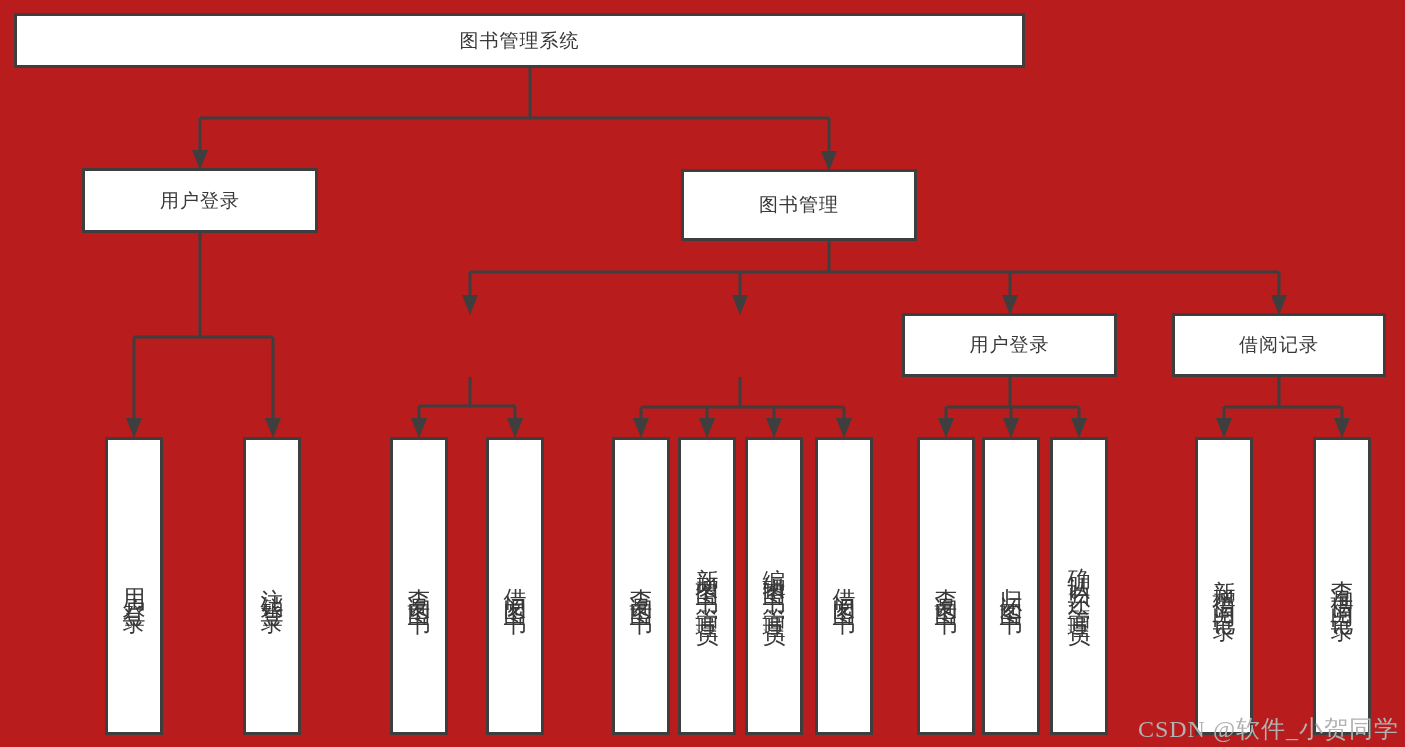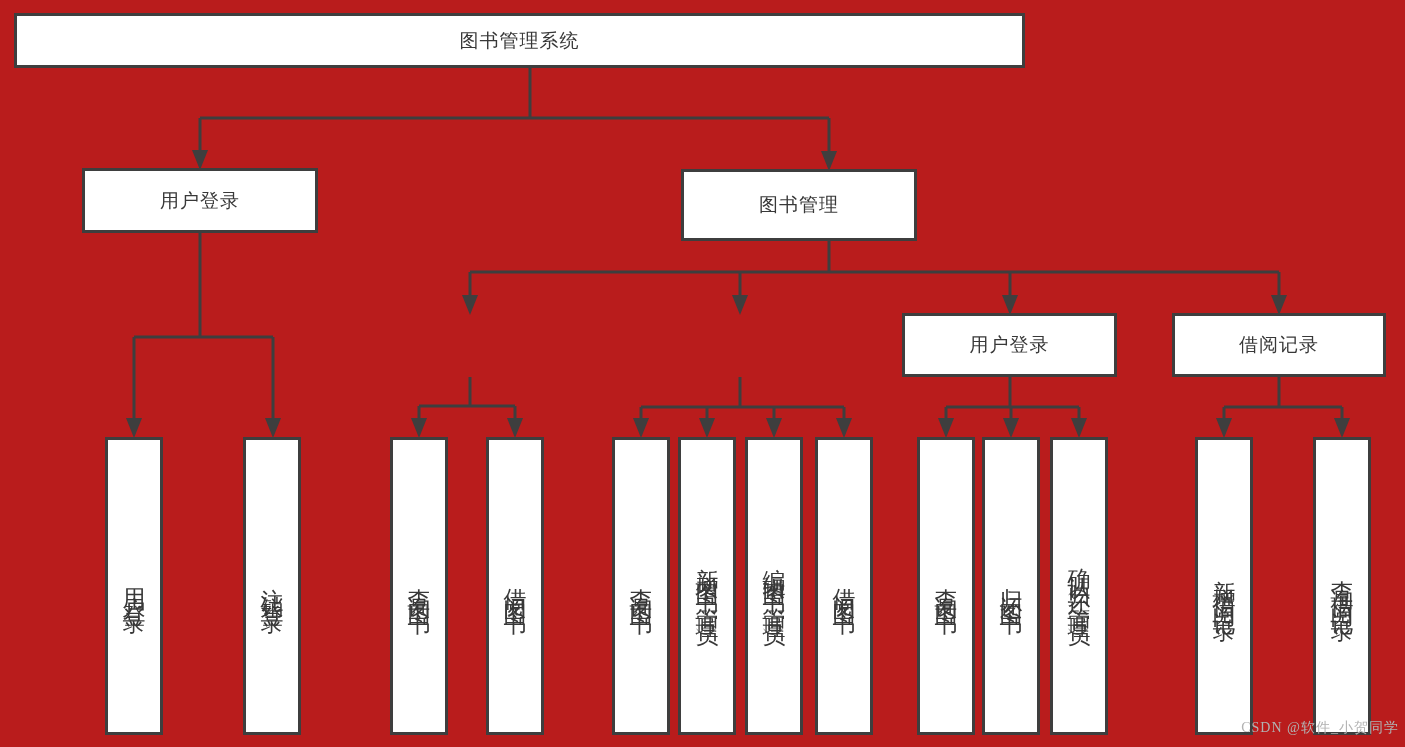--- a/index.html
+++ b/index.html
@@ -13,22 +13,22 @@
     border:3px solid #3e3e3e; background:#ffffff; color:#383838;
     display:flex; align-items:center; justify-content:center;
   }
   .h-node { font-size:19px; letter-spacing:1px; white-space:nowrap; }
   .root-node { font-size:19px; }
   .leaf span.vtext {
     writing-mode:vertical-rl; text-orientation:mixed;
     font-size:23px; letter-spacing:8px; line-height:1; white-space:nowrap;
   }
   .watermark {
-    position:absolute; right:6px; bottom:10px;
-    font-size:14px; color:#b2b2b2; letter-spacing:1px; white-space:nowrap;
+    position:absolute; right:6px; bottom:2px;
+    font-size:24px; color:#b2b2b2; letter-spacing:1px; white-space:nowrap;
   }
 </style>
 </head>
 <body>
 
 <div class="stage">
 
   <svg class="connectors" viewBox="0 0 1405 747" xmlns="http://www.w3.org/2000/svg">
     <path fill="none" stroke="#3e3e3e" stroke-width="3" d="
       M530 68 V118 M200 118 H829 M200 118 V152 M829 118 V153

